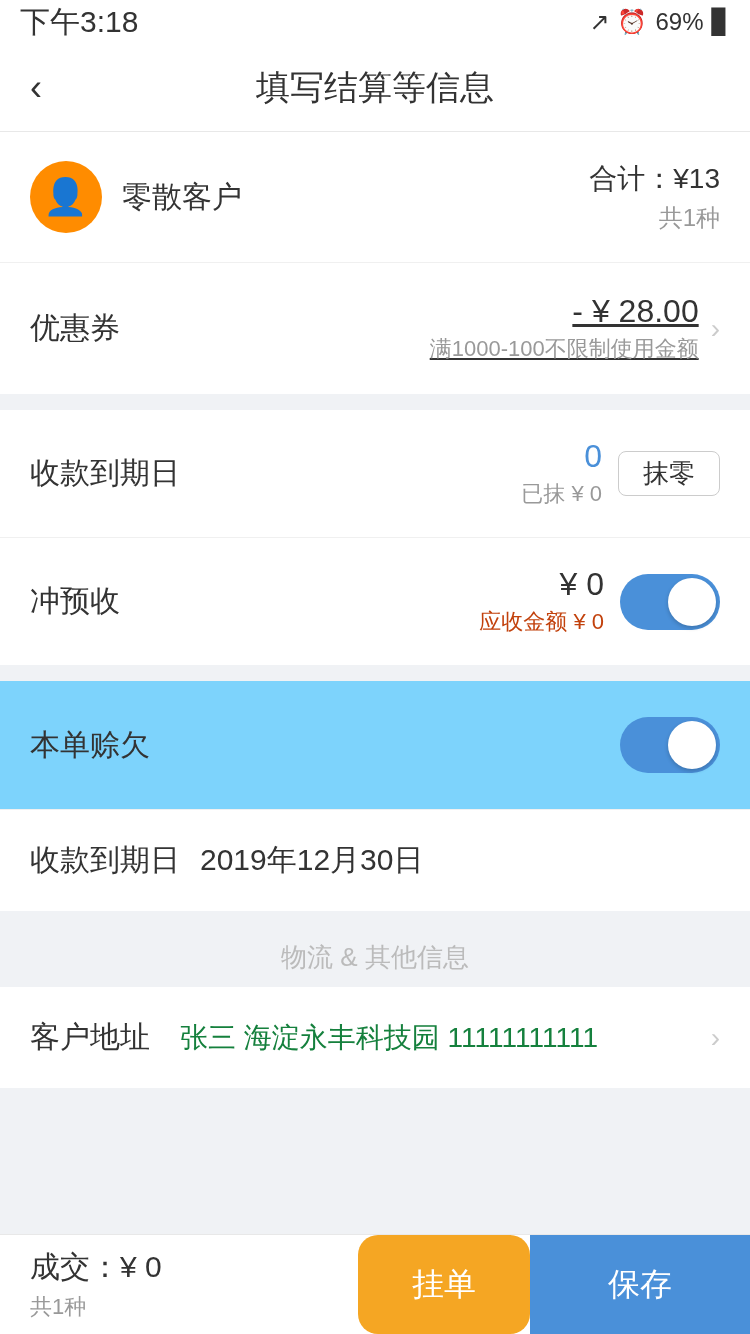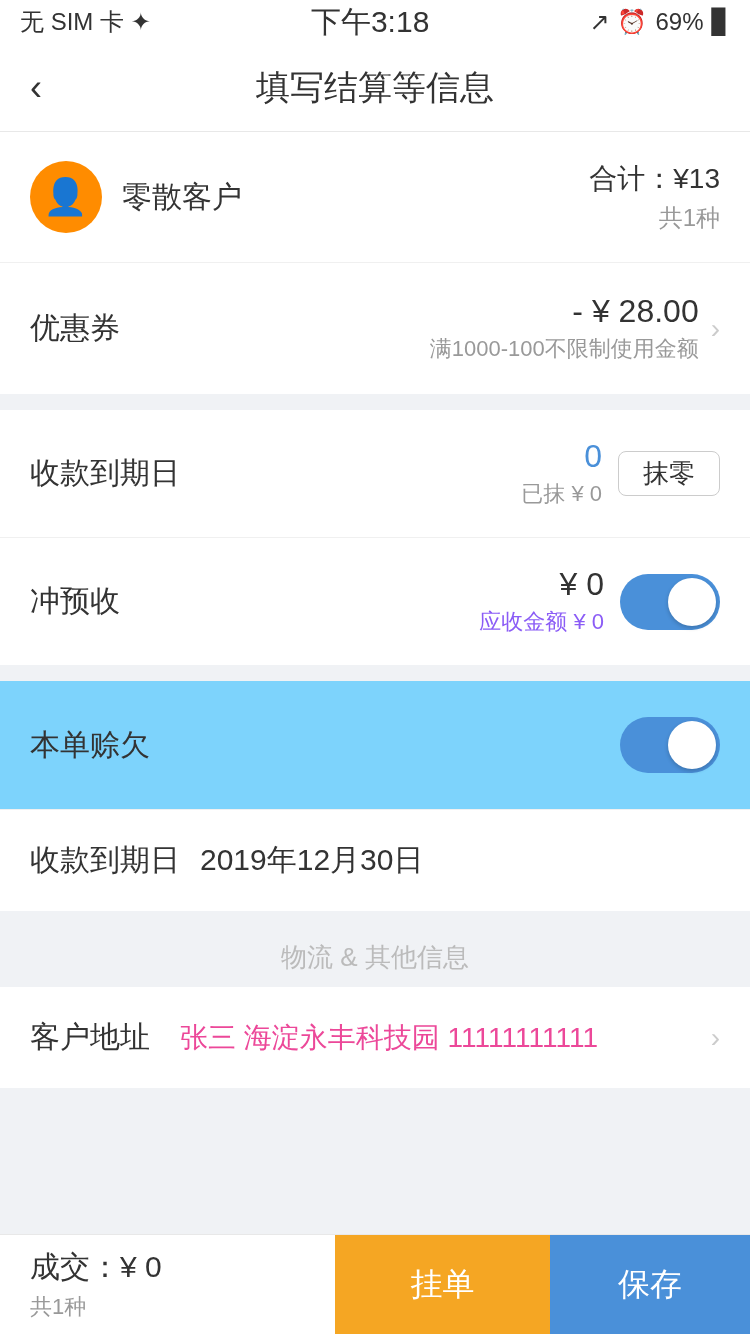--- a/index.html
+++ b/index.html
@@ -173,21 +173,21 @@
 
     
     .address-row {
       display: flex;
       align-items: center;
       justify-content: space-between;
       padding: 30px 30px;
       background: #fff;
     }
     .address-key { font-size: 30px; color: #333; flex-shrink: 0; margin-right: 30px; }
-    .address-value { font-size: 28px; color: #ec4899; flex: 1; }
+    .address-value { font-size: 28px; color: #15803d; flex: 1; }
     .address-chevron { font-size: 28px; color: #ccc; margin-left: 10px; }
 
     
     .bottom-bar {
       position: fixed;
       bottom: 0;
       width: 750px;
       height: 100px;
       display: flex;
       background: #fff;
@@ -197,52 +197,50 @@
       flex: 1;
       display: flex;
       flex-direction: column;
       justify-content: center;
       padding: 0 30px;
       border-radius: 28px;
     }
     .bottom-summary-amount { font-size: 30px; color: #333; }
     .bottom-summary-count { font-size: 22px; color: #999; margin-top: 4px; }
     .bottom-btn-hang {
-      width: 215px;
+      width: 172px;
       background: #f5a623;
       display: flex;
       align-items: center;
       justify-content: center;
       font-size: 32px;
       color: #fff;
       cursor: pointer;
+      border-radius: 20px;
     }
     .bottom-btn-save {
-      width: 200px;
+      width: 220px;
       background: #4a90d9;
       display: flex;
       align-items: center;
       justify-content: center;
       font-size: 32px;
       color: #fff;
       cursor: pointer;
     }
 
     
     .content {
       padding-bottom: 100px;
     }
   </style>
 </head>
 <body>
 
 <div class="status-bar">
-  <div class="status-left">
-    <span>无 SIM 卡  ✦</span>
-  </div>
   <div class="status-center">下午3:18</div>
   <div class="status-right">
     <span>↗</span>
     <span>⏰</span>
     <span>69%</span>
     <span>▊</span>
   </div>
 </div>
 
 <div class="nav-bar">
@@ -262,21 +260,21 @@
       </div>
       <div class="customer-right">
         <div class="customer-total">合计：¥13</div>
         <div class="customer-count">共1种</div>
       </div>
     </div>
 
     <div class="coupon-row">
       <span class="coupon-label">优惠券</span>
       <div style="display:flex;align-items:center;gap:6px;">
-        <div style="text-align:right;">
+        <div style="text-align:right;text-decoration:underline;">
           <div class="coupon-amount">- ¥ 28.00</div>
           <div class="coupon-desc">满1000-100不限制使用金额</div>
         </div>
         <span class="coupon-chevron">›</span>
       </div>
     </div>
   </div>
 
   <div class="amount-section">
 
@@ -289,21 +287,21 @@
         </div>
         <button class="round-btn">抹零</button>
       </div>
     </div>
 
     <div class="amount-row">
       <span class="amount-label">冲预收</span>
       <div style="display:flex;align-items:center;gap:16px;">
         <div style="text-align:right;">
           <div style="font-size:32px;color:#333;">¥ 0</div>
-          <div style="font-size:22px;color:#8b5cf6;margin-top:4px;margin-left:48px;">应收金额 ¥ 0</div>
+          <div style="font-size:22px;color:#c2410c;margin-top:4px;margin-left:48px;">应收金额 ¥ 0</div>
         </div>
         <div class="toggle">
           <div class="toggle-knob"></div>
         </div>
       </div>
     </div>
 
   </div>
 
   <div class="section">

